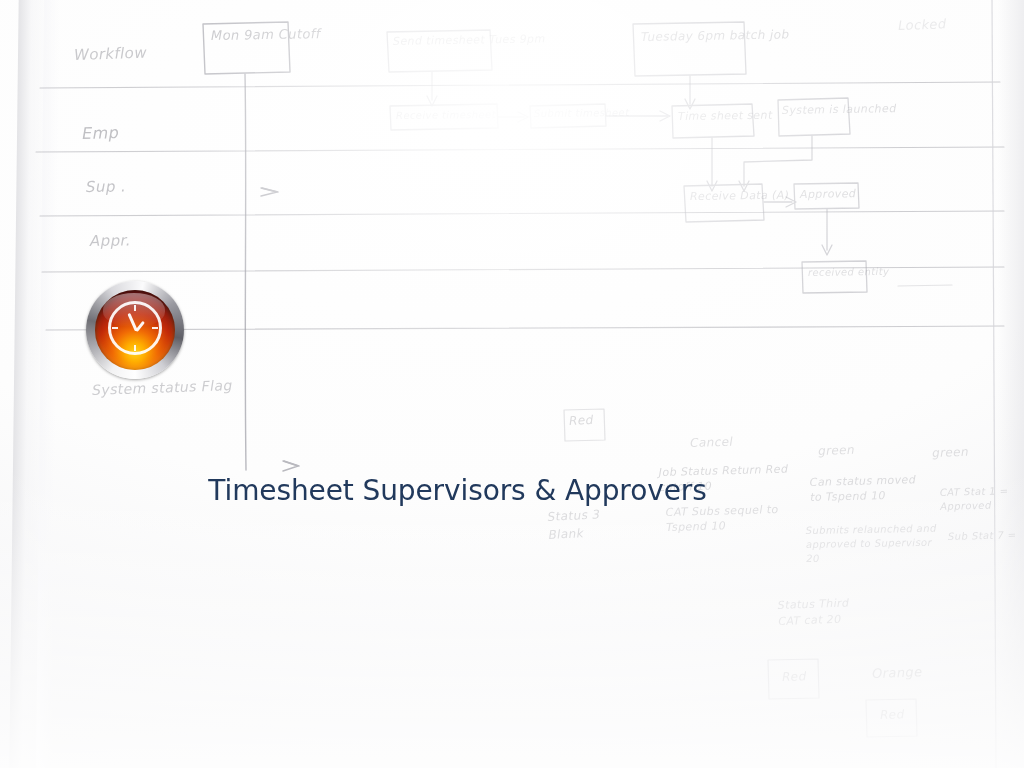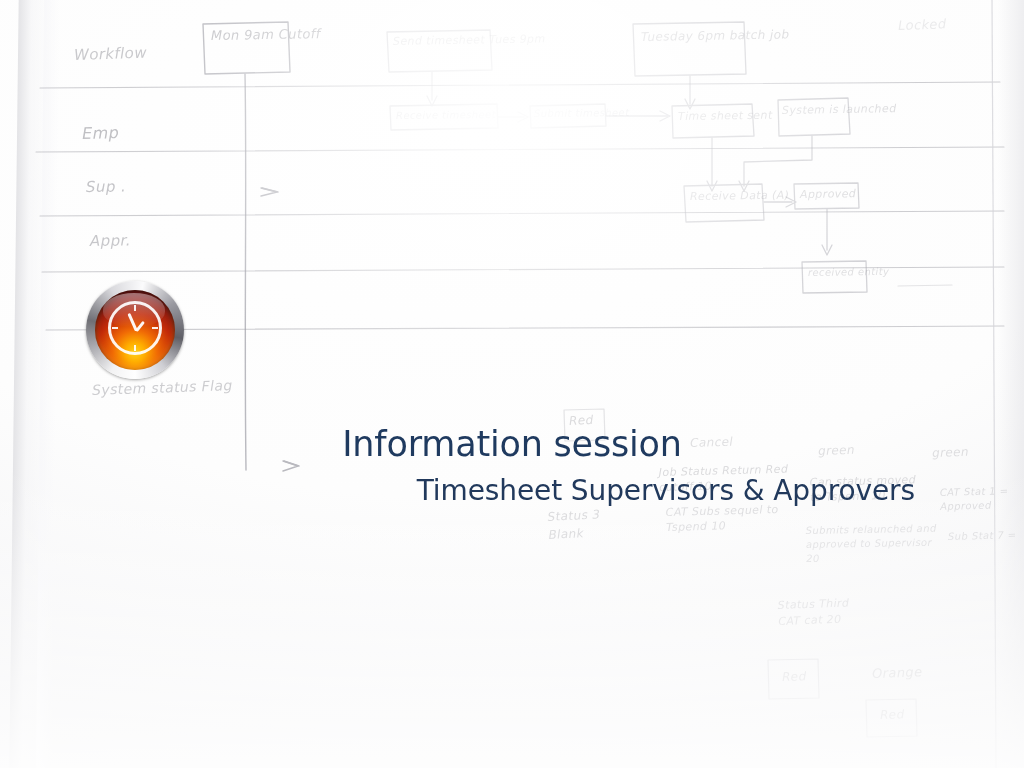--- a/index.html
+++ b/index.html
@@ -179,21 +179,21 @@
     text-align: center;
     font-family: "DejaVu Sans", sans-serif;
     font-size: 35px;
     color: #1f3a5f;
     letter-spacing: -0.2px;
   }
   .subtitle-2 {
     position: absolute;
     left: 0; top: 474px;
     width: 915px;
-    text-align: right;
+    text-align: center;
     font-family: "DejaVu Sans", sans-serif;
     font-size: 28px;
     color: #21395c;
     letter-spacing: -0.1px;
   }
 </style>
 </head>
 <body>
 
 <div id="slide">
@@ -327,16 +327,15 @@
     <div class="logo-face"></div>
     <div class="logo-tick" style="left:48px; top:24px; width:2px; height:6px;"></div>
     <div class="logo-tick" style="left:48px; top:64px; width:2px; height:6px;"></div>
     <div class="logo-tick" style="left:26px; top:46px; width:6px; height:2px;"></div>
     <div class="logo-tick" style="left:66px; top:46px; width:6px; height:2px;"></div>
     <div class="logo-hand-m"></div>
     <div class="logo-hand-h"></div>
     <div class="logo-gloss"></div>
   </div>
 
-  <div class="subtitle-1">Information session</div>
   <div class="subtitle-2">Timesheet Supervisors &amp; Approvers</div>
 
 </div>
 
 </body></html>

